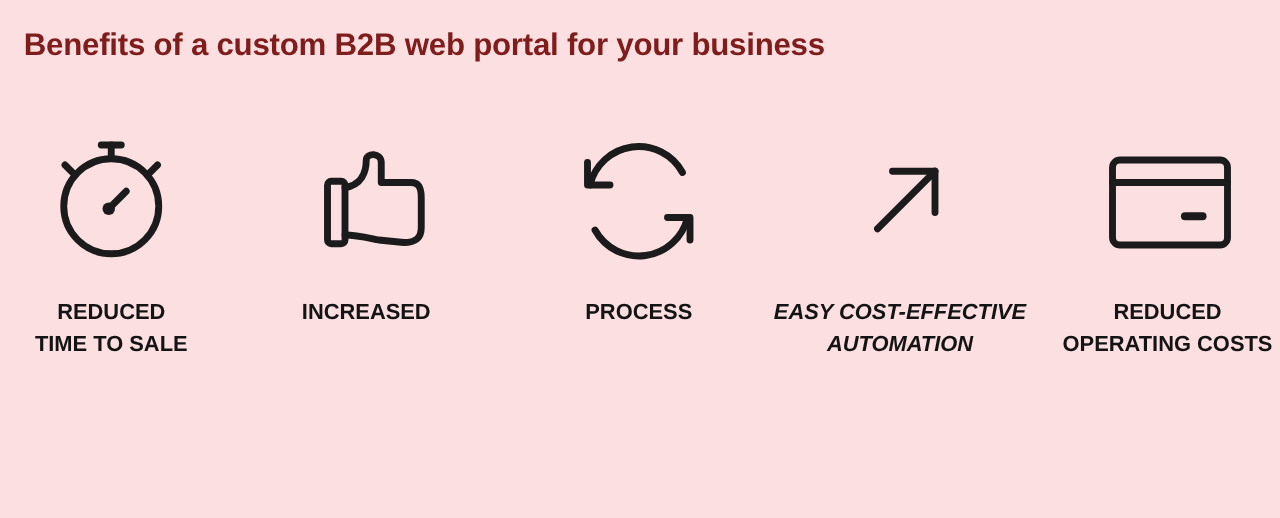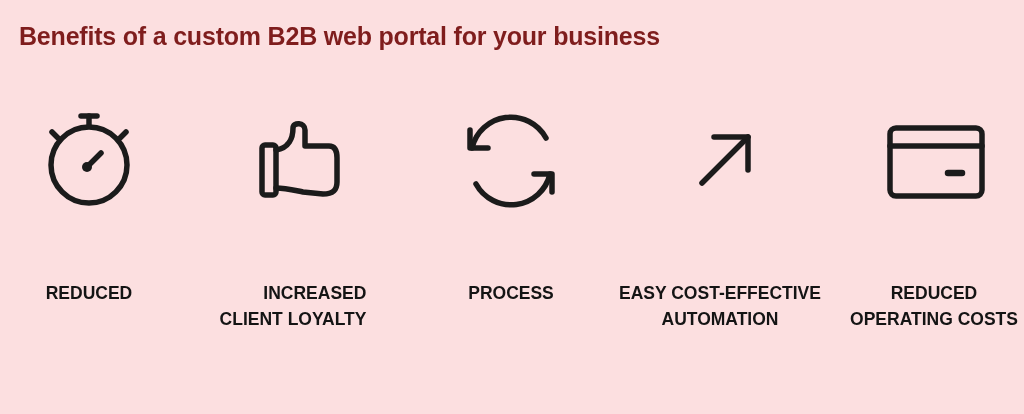--- a/index.html
+++ b/index.html
@@ -15,21 +15,20 @@
     font-size:25px; font-weight:700; letter-spacing:-0.2px;
     color:#7f1d1d; white-space:nowrap;
   }
   .icon { position:absolute; }
   .icon svg { display:block; overflow:visible; }
   .label {
     position:absolute; top:236px;
     font-size:17.5px; font-weight:700; line-height:26px;
     text-align:center; white-space:nowrap; color:#141414;
     transform:translateX(-50%);
-    margin-top:44px;
   }
   .label span { display:block; }
 </style>
 </head>
 <body>
 
 <div class="title">Benefits of a custom B2B web portal for your business</div>
 
 <div class="icon" style="left:44px;top:110px;">
   <svg width="90" height="100" viewBox="0 0 90 100" fill="none" stroke="#1b1b1b" stroke-width="5.5" stroke-linecap="round" stroke-linejoin="round">
@@ -69,28 +68,28 @@
 <div class="icon" style="left:886px;top:124px;">
   <svg width="100" height="76" viewBox="0 0 100 76" fill="none" stroke="#1b1b1b" stroke-width="5.5" stroke-linecap="round" stroke-linejoin="round">
     <rect x="4" y="4" width="92" height="68" rx="6"></rect>
     <line x1="4" y1="22" x2="96" y2="22"></line>
     <line x1="62" y1="49" x2="76" y2="49" stroke-width="6.5"></line>
   </svg>
 </div>
 
 <div class="label" style="left:89px;">
   <span>REDUCED</span>
+  <span>TIME TO SALE</span>
 </div>
 <div class="label" style="left:293px;text-align:right;">
   <span>INCREASED</span>
-  <span>CLIENT LOYALTY</span>
 </div>
 <div class="label" style="left:511px;">
   <span>PROCESS</span>
 </div>
-<div class="label" style="left:720px;">
+<div class="label" style="left:720px;font-style:italic;">
   <span>EASY COST-EFFECTIVE</span>
   <span>AUTOMATION</span>
 </div>
 <div class="label" style="left:934px;">
   <span>REDUCED</span>
   <span>OPERATING COSTS</span>
 </div>
 
 </body></html>

